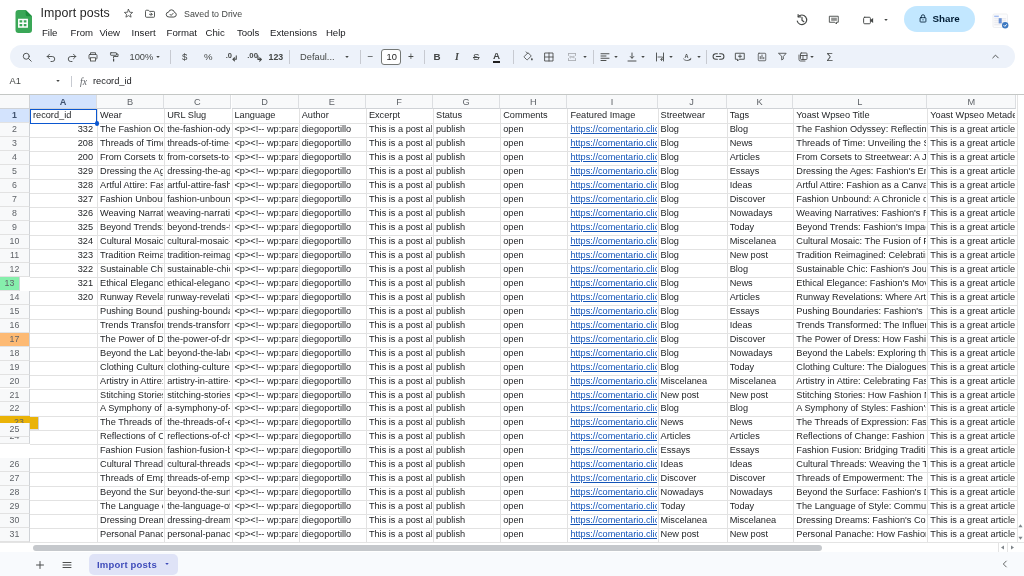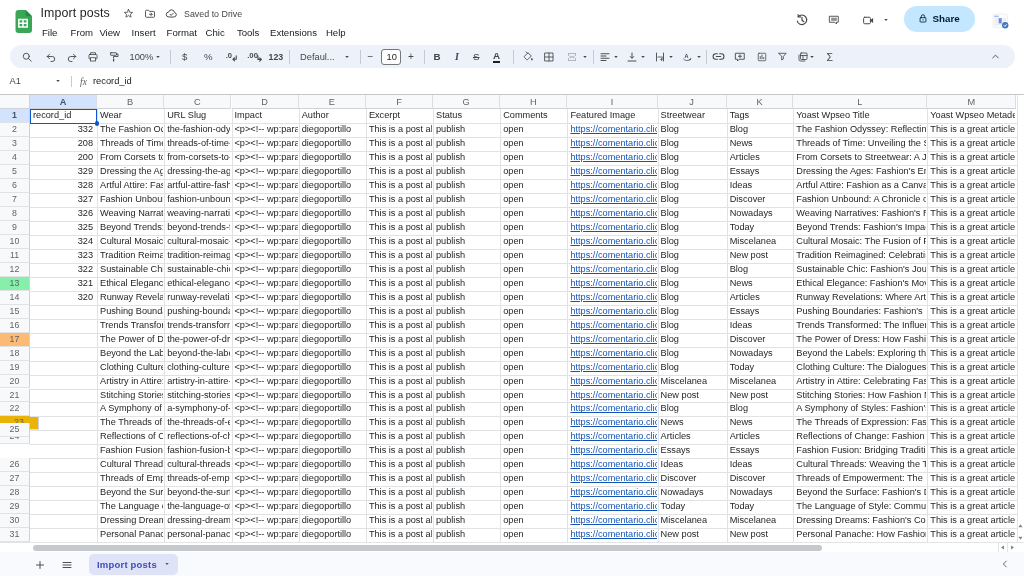--- a/index.html
+++ b/index.html
@@ -312,21 +312,21 @@
 <div class="rhead" style="left:0;top:137.22px;width:30px;height:13.96px;background:#f8f9fa;color:#5f6368;font-weight:normal;line-height:13.96px">3</div>
 <div class="rhead" style="left:0;top:151.18px;width:30px;height:13.96px;background:#f8f9fa;color:#5f6368;font-weight:normal;line-height:13.96px">4</div>
 <div class="rhead" style="left:0;top:165.14px;width:30px;height:13.96px;background:#f8f9fa;color:#5f6368;font-weight:normal;line-height:13.96px">5</div>
 <div class="rhead" style="left:0;top:179.10000000000002px;width:30px;height:13.96px;background:#f8f9fa;color:#5f6368;font-weight:normal;line-height:13.96px">6</div>
 <div class="rhead" style="left:0;top:193.06px;width:30px;height:13.96px;background:#f8f9fa;color:#5f6368;font-weight:normal;line-height:13.96px">7</div>
 <div class="rhead" style="left:0;top:207.01999999999998px;width:30px;height:13.96px;background:#f8f9fa;color:#5f6368;font-weight:normal;line-height:13.96px">8</div>
 <div class="rhead" style="left:0;top:220.98000000000002px;width:30px;height:13.96px;background:#f8f9fa;color:#5f6368;font-weight:normal;line-height:13.96px">9</div>
 <div class="rhead" style="left:0;top:234.94px;width:30px;height:13.96px;background:#f8f9fa;color:#5f6368;font-weight:normal;line-height:13.96px">10</div>
 <div class="rhead" style="left:0;top:248.90000000000003px;width:30px;height:13.96px;background:#f8f9fa;color:#5f6368;font-weight:normal;line-height:13.96px">11</div>
 <div class="rhead" style="left:0;top:262.86px;width:30px;height:13.96px;background:#f8f9fa;color:#5f6368;font-weight:normal;line-height:13.96px">12</div>
-<div class="rhead" style="left:0;top:276.82px;width:30px;height:13.96px;background:#86efac;color:#5f6368;font-weight:normal;line-height:13.96px">13</div>
+<div class="rhead" style="left:0;top:276.82px;width:20px;height:13.96px;background:#86efac;color:#5f6368;font-weight:normal;line-height:13.96px">13</div>
 <div class="rhead" style="left:0;top:290.78000000000003px;width:30px;height:13.96px;background:#f8f9fa;color:#5f6368;font-weight:normal;line-height:13.96px">14</div>
 <div class="rhead" style="left:0;top:304.74px;width:30px;height:13.96px;background:#f8f9fa;color:#5f6368;font-weight:normal;line-height:13.96px">15</div>
 <div class="rhead" style="left:0;top:318.7px;width:30px;height:13.96px;background:#f8f9fa;color:#5f6368;font-weight:normal;line-height:13.96px">16</div>
 <div class="rhead" style="left:0;top:332.66px;width:30px;height:13.96px;background:#fdba74;color:#5f6368;font-weight:normal;line-height:13.96px">17</div>
 <div class="rhead" style="left:0;top:346.62px;width:30px;height:13.96px;background:#f8f9fa;color:#5f6368;font-weight:normal;line-height:13.96px">18</div>
 <div class="rhead" style="left:0;top:360.58000000000004px;width:30px;height:13.96px;background:#f8f9fa;color:#5f6368;font-weight:normal;line-height:13.96px">19</div>
 <div class="rhead" style="left:0;top:374.54px;width:30px;height:13.96px;background:#f8f9fa;color:#5f6368;font-weight:normal;line-height:13.96px">20</div>
 <div class="rhead" style="left:0;top:388.50000000000006px;width:30px;height:13.96px;background:#f8f9fa;color:#5f6368;font-weight:normal;line-height:13.96px">21</div>
 <div class="rhead" style="left:0;top:402.46000000000004px;width:30px;height:13.96px;background:#f8f9fa;color:#5f6368;font-weight:normal;line-height:13.96px">22</div>
 <div class="rhead" style="left:0;top:416.42px;width:39px;height:13.96px;background:#eab308;color:#5f6368;font-weight:normal;line-height:13.96px">23</div>
@@ -377,21 +377,21 @@
 <div class="hline" style="left:30px;top:444.34000000000003px;width:986.5px"></div>
 <div class="hline" style="left:30px;top:458.3px;width:986.5px"></div>
 <div class="hline" style="left:30px;top:472.26000000000005px;width:986.5px"></div>
 <div class="hline" style="left:30px;top:486.22px;width:986.5px"></div>
 <div class="hline" style="left:30px;top:500.18px;width:986.5px"></div>
 <div class="hline" style="left:30px;top:514.14px;width:986.5px"></div>
 <div class="hline" style="left:30px;top:528.1px;width:986.5px"></div>
 <div class="cell " style="left:30.0px;top:109.3px;width:66.0px;height:13.96px;">record_id</div>
 <div class="cell " style="left:97.0px;top:109.3px;width:66.19999999999999px;height:13.96px;">Wear</div>
 <div class="cell " style="left:164.2px;top:109.3px;width:66.30000000000001px;height:13.96px;">URL Slug</div>
-<div class="cell " style="left:231.5px;top:109.3px;width:66.19999999999999px;height:13.96px;">Impact</div>
+<div class="cell " style="left:231.5px;top:109.3px;width:66.19999999999999px;height:13.96px;">Language</div>
 <div class="cell " style="left:298.7px;top:109.3px;width:66.19999999999999px;height:13.96px;">Author</div>
 <div class="cell " style="left:365.9px;top:109.3px;width:66.10000000000002px;height:13.96px;">Excerpt</div>
 <div class="cell " style="left:433.0px;top:109.3px;width:66.19999999999999px;height:13.96px;">Status</div>
 <div class="cell " style="left:500.2px;top:109.3px;width:66.19999999999999px;height:13.96px;">Comments</div>
 <div class="cell " style="left:567.4px;top:109.3px;width:89.20000000000005px;height:13.96px;">Featured Image</div>
 <div class="cell " style="left:657.6px;top:109.3px;width:68.10000000000002px;height:13.96px;">Streetwear</div>
 <div class="cell " style="left:726.7px;top:109.3px;width:65.59999999999991px;height:13.96px;">Tags</div>
 <div class="cell " style="left:793.3px;top:109.3px;width:133.0px;height:13.96px;">Yoast Wpseo Title</div>
 <div class="cell " style="left:927.3px;top:109.3px;width:88.20000000000005px;height:13.96px;">Yoast Wpseo Metadesc</div>
 <div class="cell num" style="left:30.0px;top:123.25999999999999px;width:66.0px;height:13.96px;">332</div>

